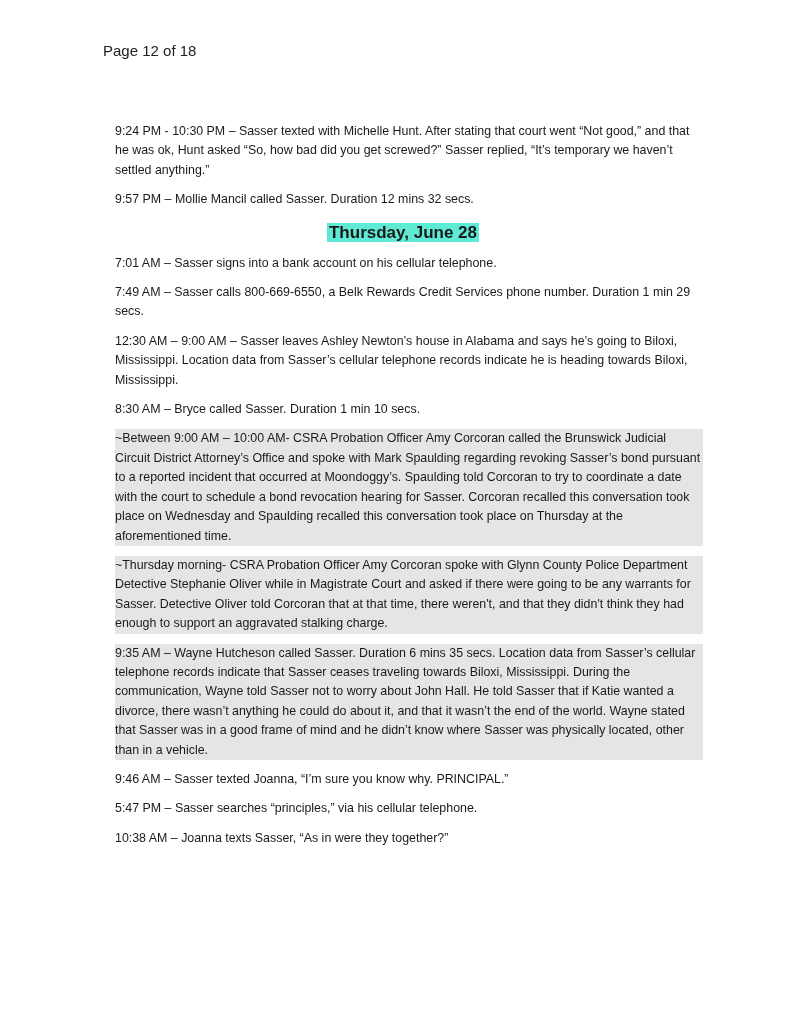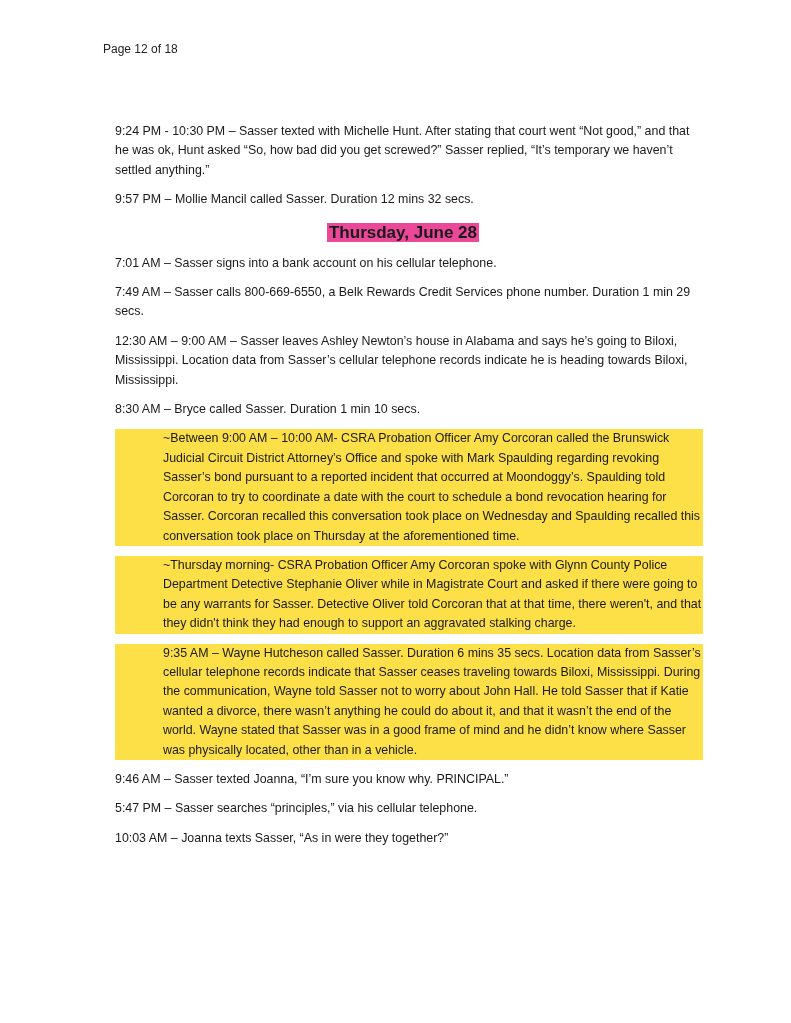--- a/index.html
+++ b/index.html
@@ -2,34 +2,34 @@
 <html><head>
   <meta charset="utf-8">
   <style>
     html, body { margin: 0; padding: 0; background: #ffffff; }
     body {
       width: 791px; height: 1023px; position: relative; overflow: hidden;
       font-family: "Liberation Sans", sans-serif; color: #1a1a1a;
     }
     .page-header {
       position: absolute; left: 103px; top: 42px;
-      font-size: 12px; color: #222;
+      font-size: 15px; color: #222;
     }
     .content {
       position: absolute; left: 103px; top: 122px; width: 600px;
       font-size: 12.4px; line-height: 19.4px;
     }
     .para { margin: 0 0 10px 12px; }
-    .hl { background: #fde047; padding-left: 48px; }
+    .hl { background: #e5e5e5; }
     .day-heading {
       text-align: center; margin: 2px 0 8px 0;
     }
     .day-heading span {
       font-weight: bold; font-size: 17px; line-height: 26px;
-      background: #ec4899; padding: 0 2px;
+      background: #5eead4; padding: 0 2px;
     }
   </style>
 </head>
 <body>
 
 <div class="page-header">Page 12 of 18</div>
 
 <div class="content">
   <p class="para">9:24 PM - 10:30 PM – Sasser texted with Michelle Hunt.  After stating that court went “Not good,” and that he was ok, Hunt asked “So, how bad did you get screwed?”  Sasser replied, “It’s temporary we haven’t settled anything.”</p>
   <p class="para">9:57 PM – Mollie Mancil called Sasser. Duration 12 mins 32 secs.</p>
@@ -40,14 +40,14 @@
 
   <p class="para">7:01 AM – Sasser signs into a bank account on his cellular telephone.</p>
   <p class="para">7:49 AM – Sasser calls 800-669-6550, a Belk Rewards Credit Services phone number. Duration 1 min 29 secs.</p>
   <p class="para">12:30 AM – 9:00 AM – Sasser leaves Ashley Newton’s house in Alabama and says he’s going to Biloxi, Mississippi. Location data from Sasser’s cellular telephone records indicate he is heading towards Biloxi, Mississippi.</p>
   <p class="para">8:30 AM – Bryce called Sasser. Duration 1 min 10 secs.</p>
   <p class="para hl">~Between 9:00 AM – 10:00 AM-  CSRA Probation Officer Amy Corcoran called the Brunswick Judicial Circuit District Attorney’s Office and spoke with Mark Spaulding regarding revoking Sasser’s bond pursuant to a reported incident that occurred at Moondoggy’s.  Spaulding told Corcoran to try to coordinate a date with the court to schedule a bond revocation hearing for Sasser.  Corcoran recalled this conversation took place on Wednesday and Spaulding recalled this conversation took place on Thursday at the aforementioned time.</p>
   <p class="para hl">~Thursday morning- CSRA Probation Officer Amy Corcoran spoke with Glynn County Police Department Detective Stephanie Oliver while in Magistrate Court and asked if there were going to be any warrants for Sasser.  Detective Oliver told Corcoran that at that time, there weren't, and that they didn't think they had enough to support an aggravated stalking charge.</p>
   <p class="para hl">9:35 AM – Wayne Hutcheson called Sasser. Duration 6 mins 35 secs. Location data from Sasser’s cellular telephone records indicate that Sasser ceases traveling towards Biloxi, Mississippi.  During the communication, Wayne told Sasser not to worry about John Hall. He told Sasser that if Katie wanted a divorce, there wasn’t anything he could do about it, and that it wasn’t the end of the world.  Wayne stated that Sasser was in a good frame of mind and he didn’t know where Sasser was physically located, other than in a vehicle.</p>
   <p class="para">9:46 AM – Sasser texted Joanna, “I’m sure you know why. PRINCIPAL.”</p>
   <p class="para">5:47 PM – Sasser searches “principles,” via his cellular telephone.</p>
-  <p class="para">10:03 AM – Joanna texts Sasser, “As in were they together?”</p>
+  <p class="para">10:38 AM – Joanna texts Sasser, “As in were they together?”</p>
 </div>
 
 </body></html>

